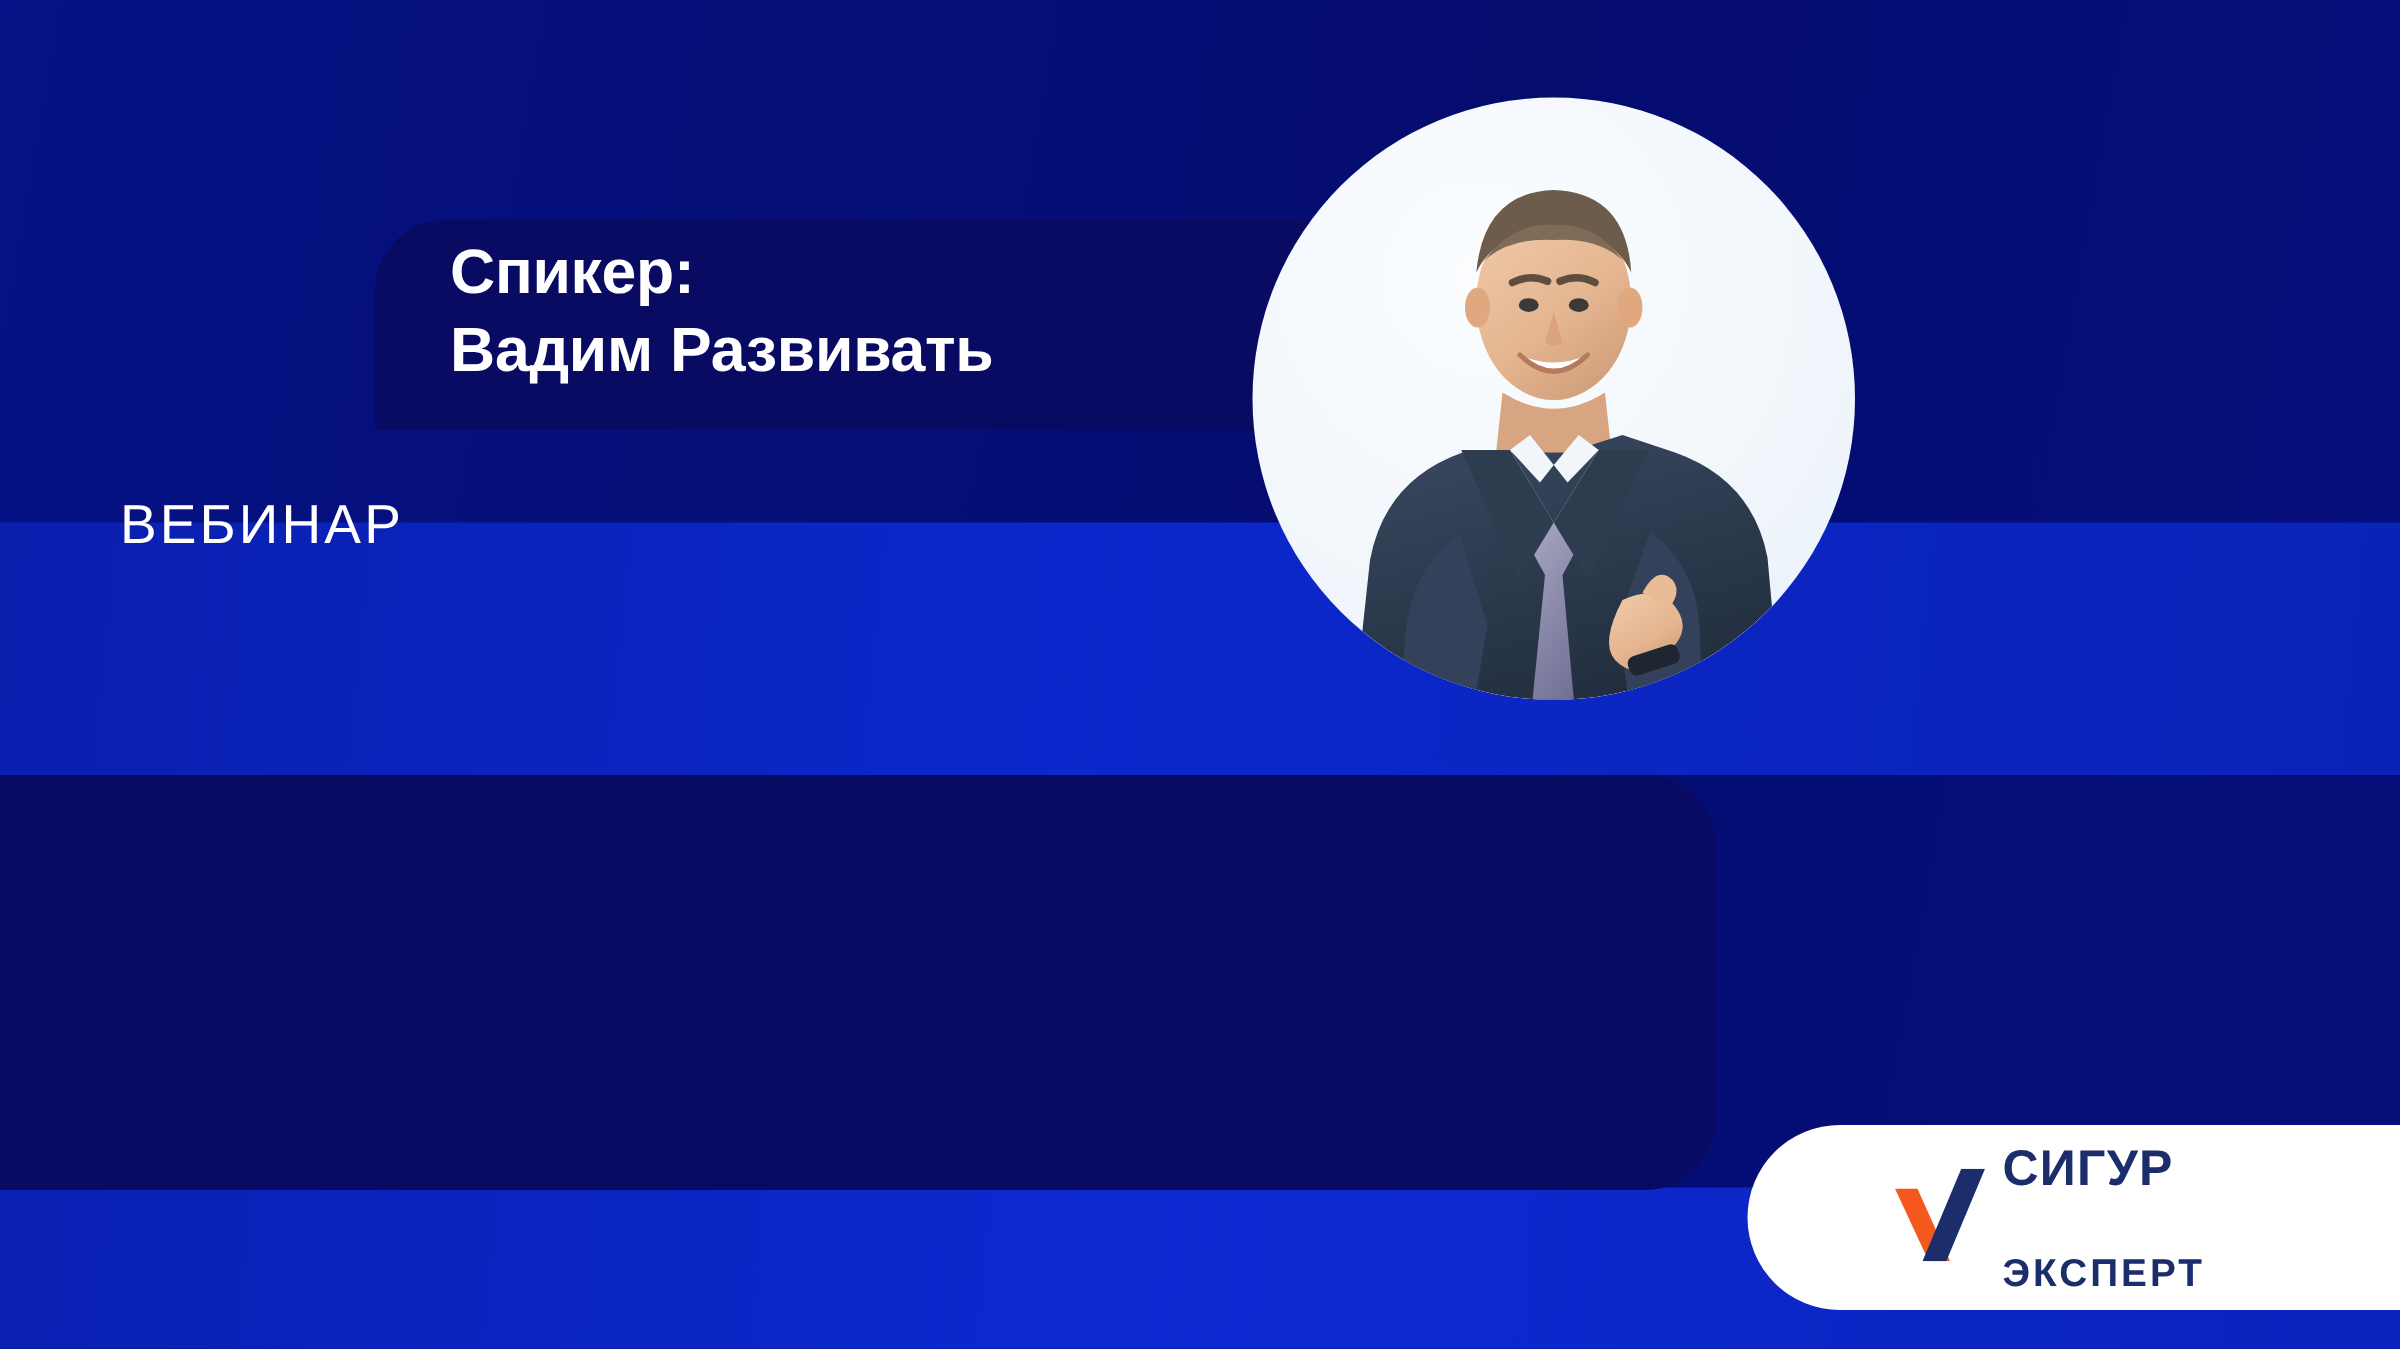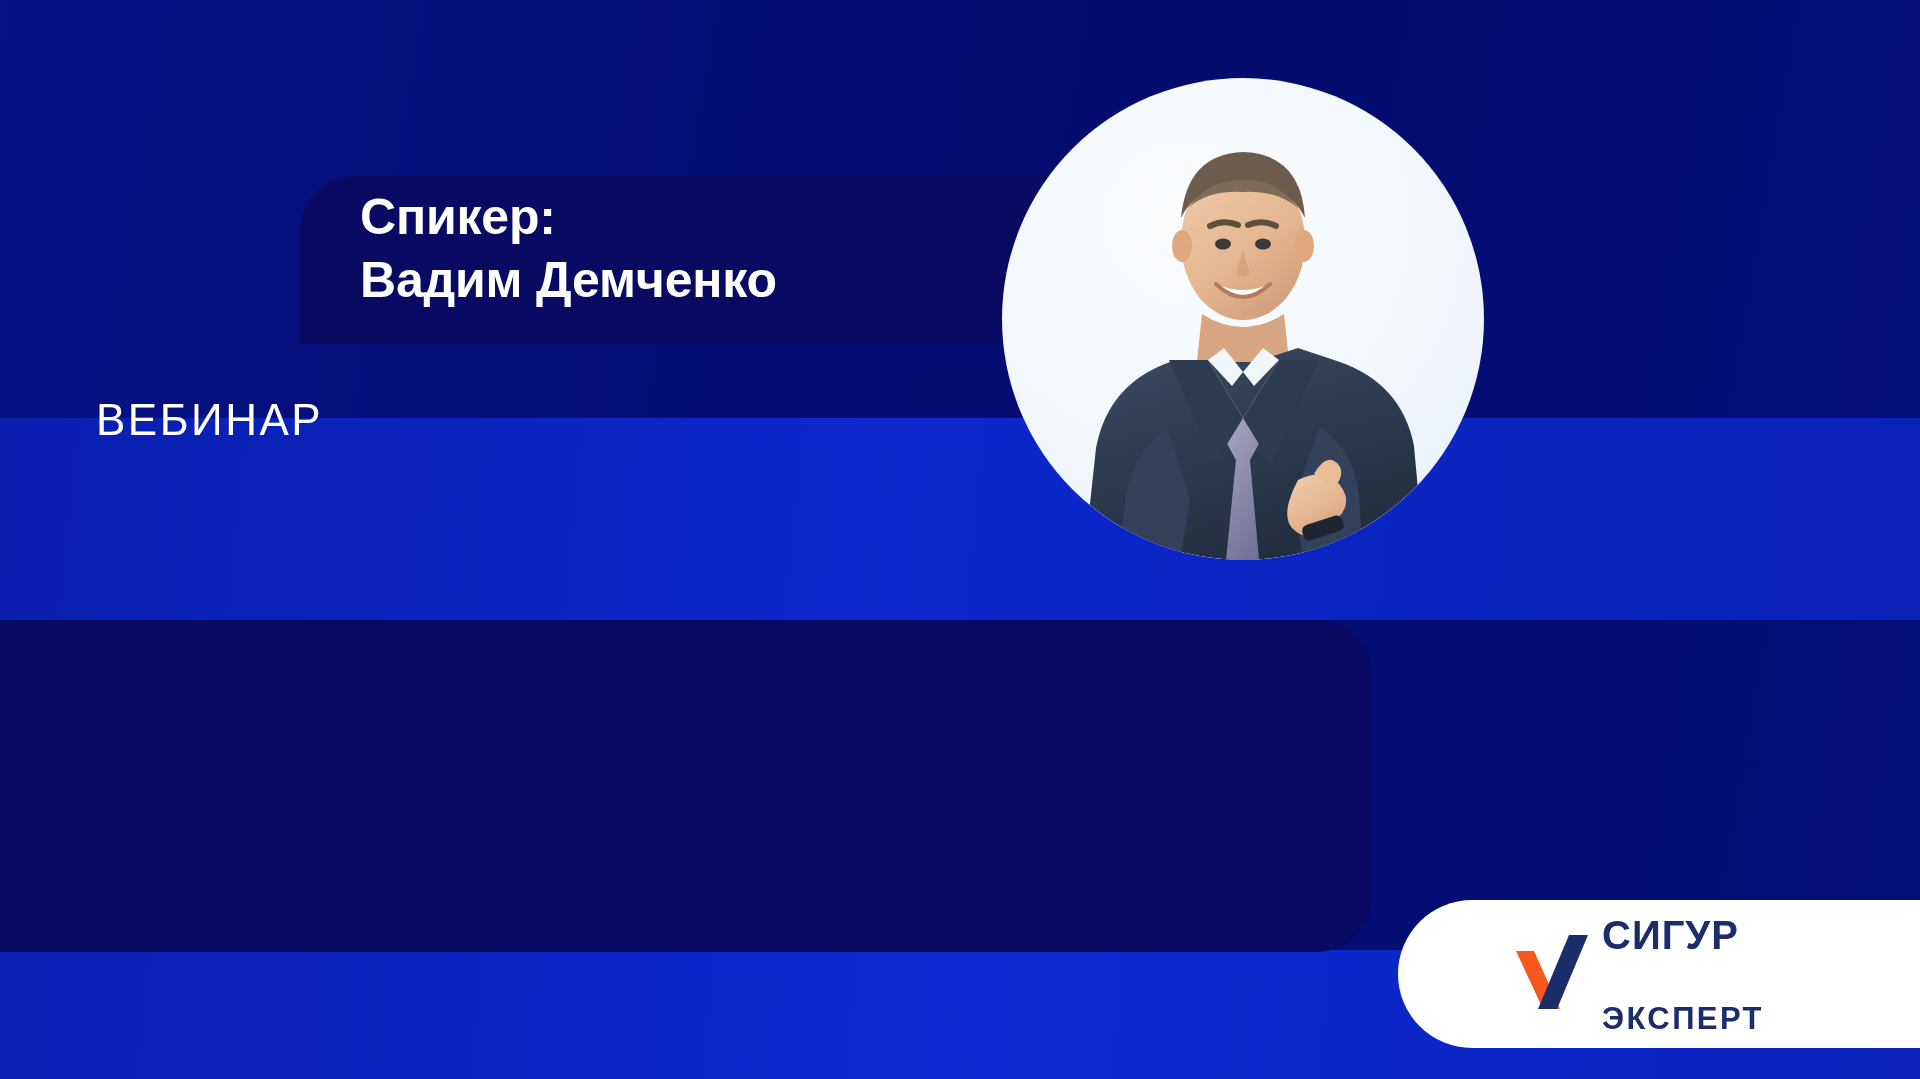--- a/index.html
+++ b/index.html
@@ -159,21 +159,21 @@
 
   <div class="bg-base"></div>
   <div class="bg-band-top"></div>
   <div class="bg-band-mid"></div>
   <div class="bg-band-low"></div>
   <div class="bg-band-bottom"></div>
 
   <div class="speaker-card"></div>
   <div class="speaker-text">
     <span class="speaker-line">Спикер:</span>
-    <span class="speaker-line">Вадим Демченко</span>
+    <span class="speaker-line">Вадим Развивать</span>
   </div>
 
   <div class="webinar-label">ВЕБИНАР</div>
 
   <div class="quote-panel"></div>
 
   <div class="photo-circle">
     <svg viewBox="0 0 482 482" xmlns="http://www.w3.org/2000/svg" aria-hidden="true">
       <defs>
         <linearGradient id="suitG" x1="0" y1="0" x2="0.4" y2="1">

